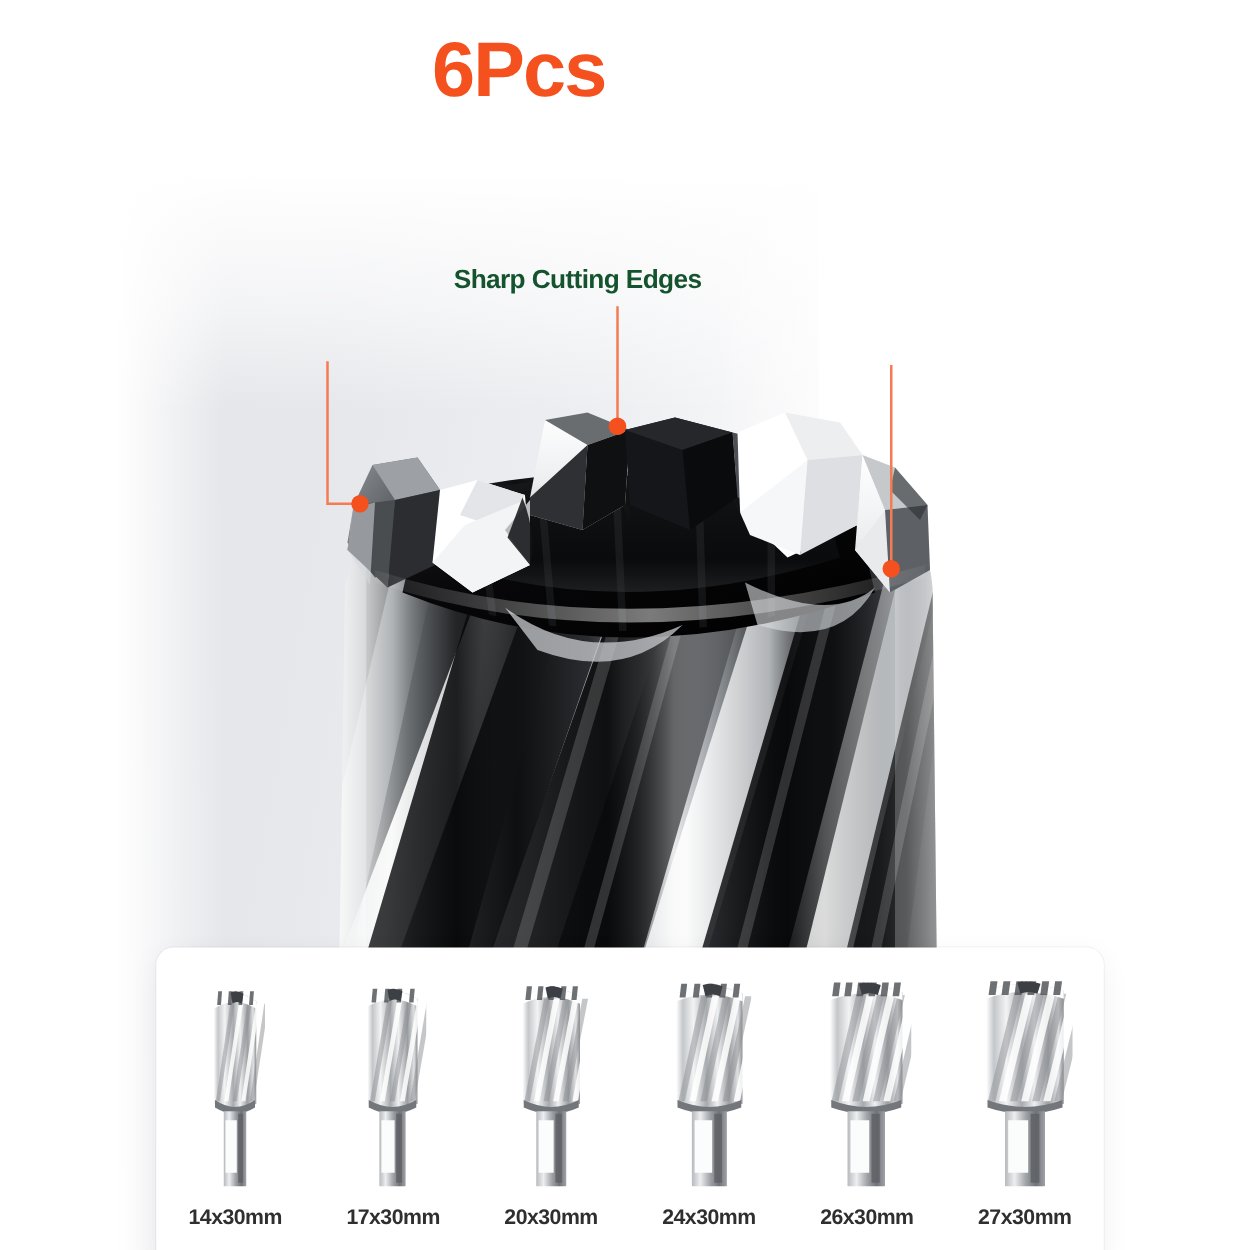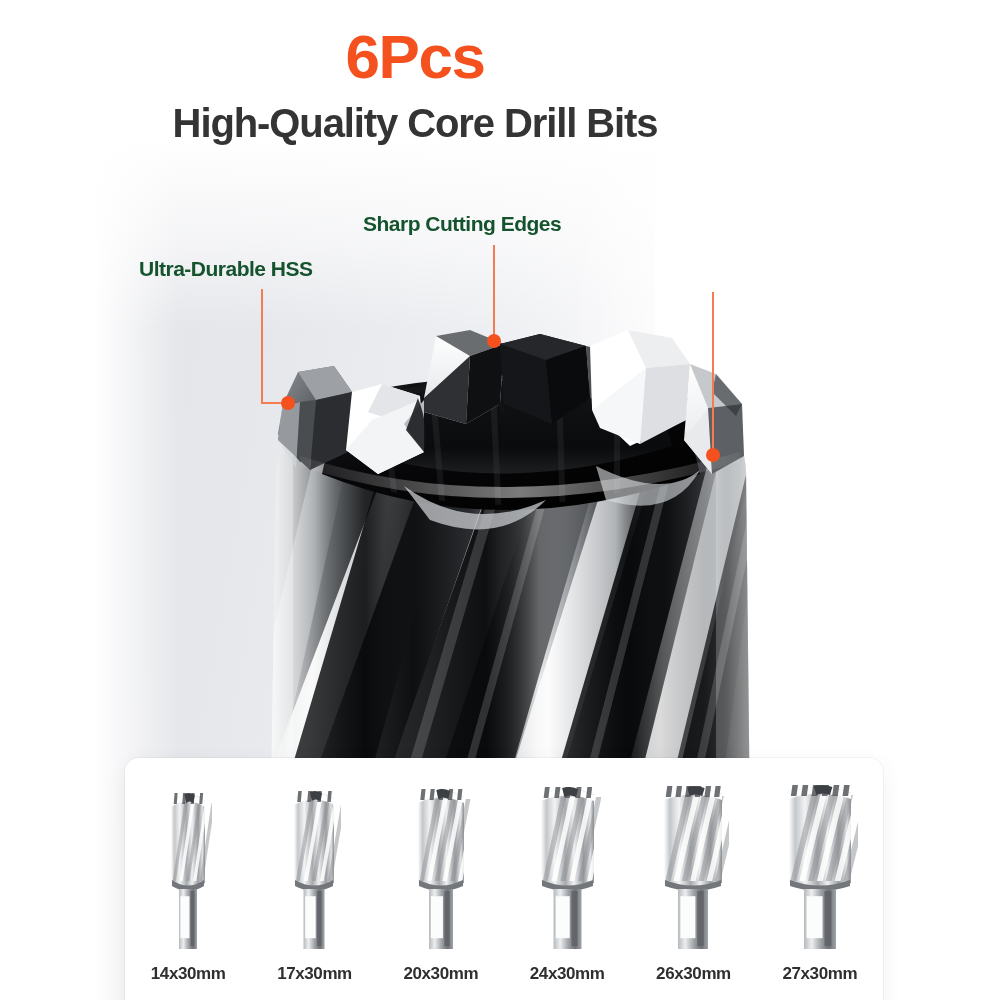--- a/index.html
+++ b/index.html
@@ -264,24 +264,22 @@
     </g>
     <g class="dots">
       <circle id="dot-0" r="7" fill="#F4511E" cx="288" cy="403"></circle>
       <circle id="dot-1" r="7" fill="#F4511E" cx="494" cy="341"></circle>
       <circle id="dot-2" r="7" fill="#F4511E" cx="713" cy="455"></circle>
     </g>
   </svg>
 
   <div class="head-wrap">
     <div class="head-count">6Pcs</div>
-    <div class="head-title">High-Quality Core Drill Bits</div>
   </div>
 
-  <div class="callout" id="callout-hss">Ultra-Durable HSS</div>
   <div class="callout" id="callout-edges">Sharp Cutting Edges</div>
 
   <div class="size-card">
     <div class="size-grid" id="size-grid">
         <div class="size-cell">
           <div class="size-art">
             <svg width="48" height="162" viewBox="0 0 48 162">
               <defs>
                 <linearGradient id="hd0" x1="0" y1="0" x2="1" y2="0">
                   <stop offset="0" stop-color="#ffffff"></stop>

